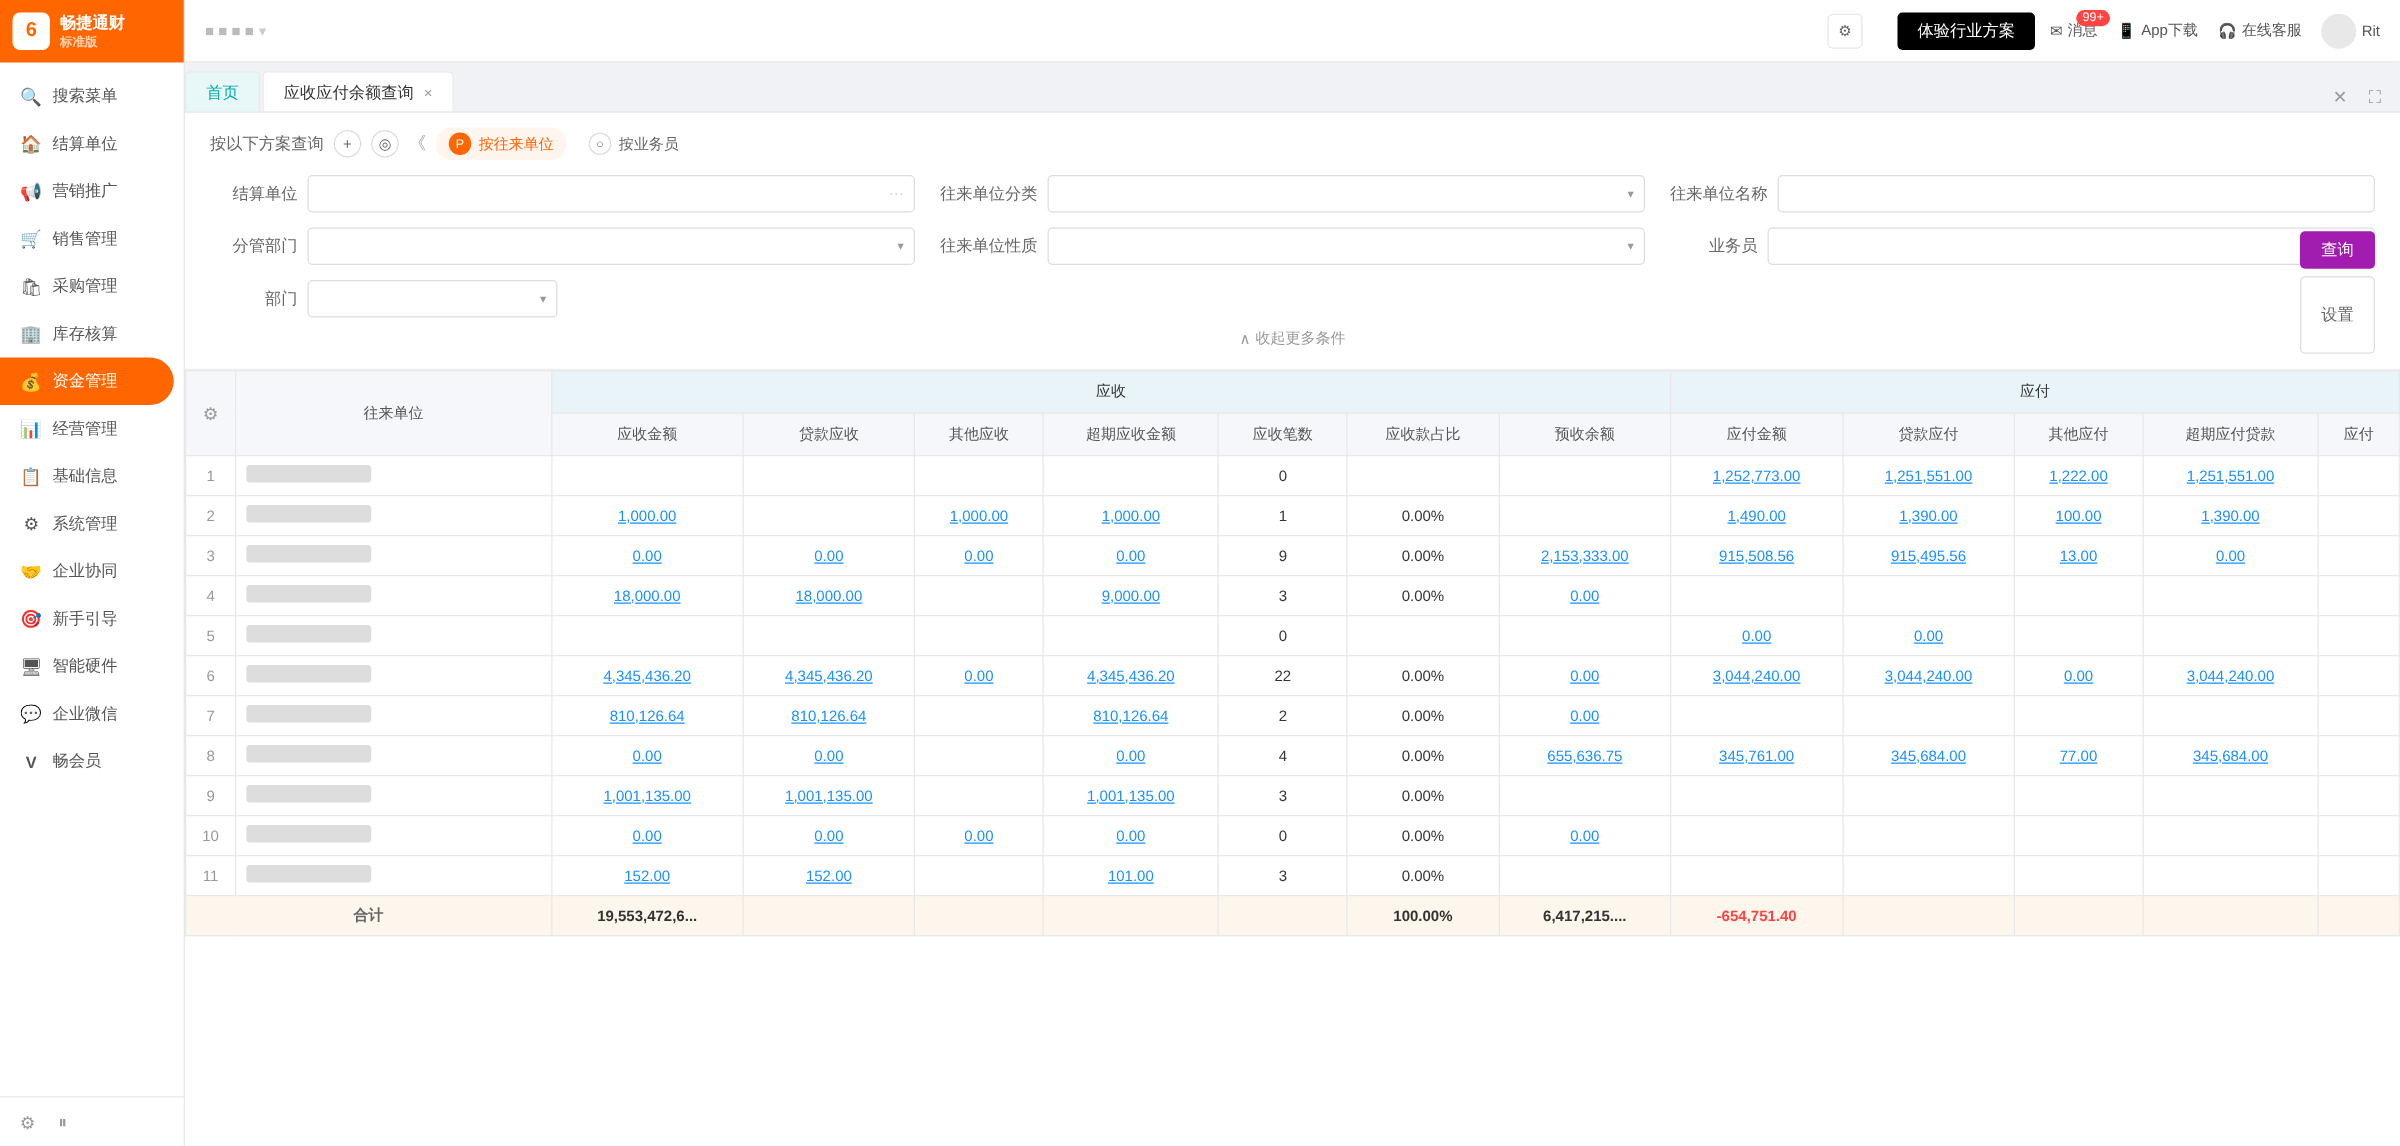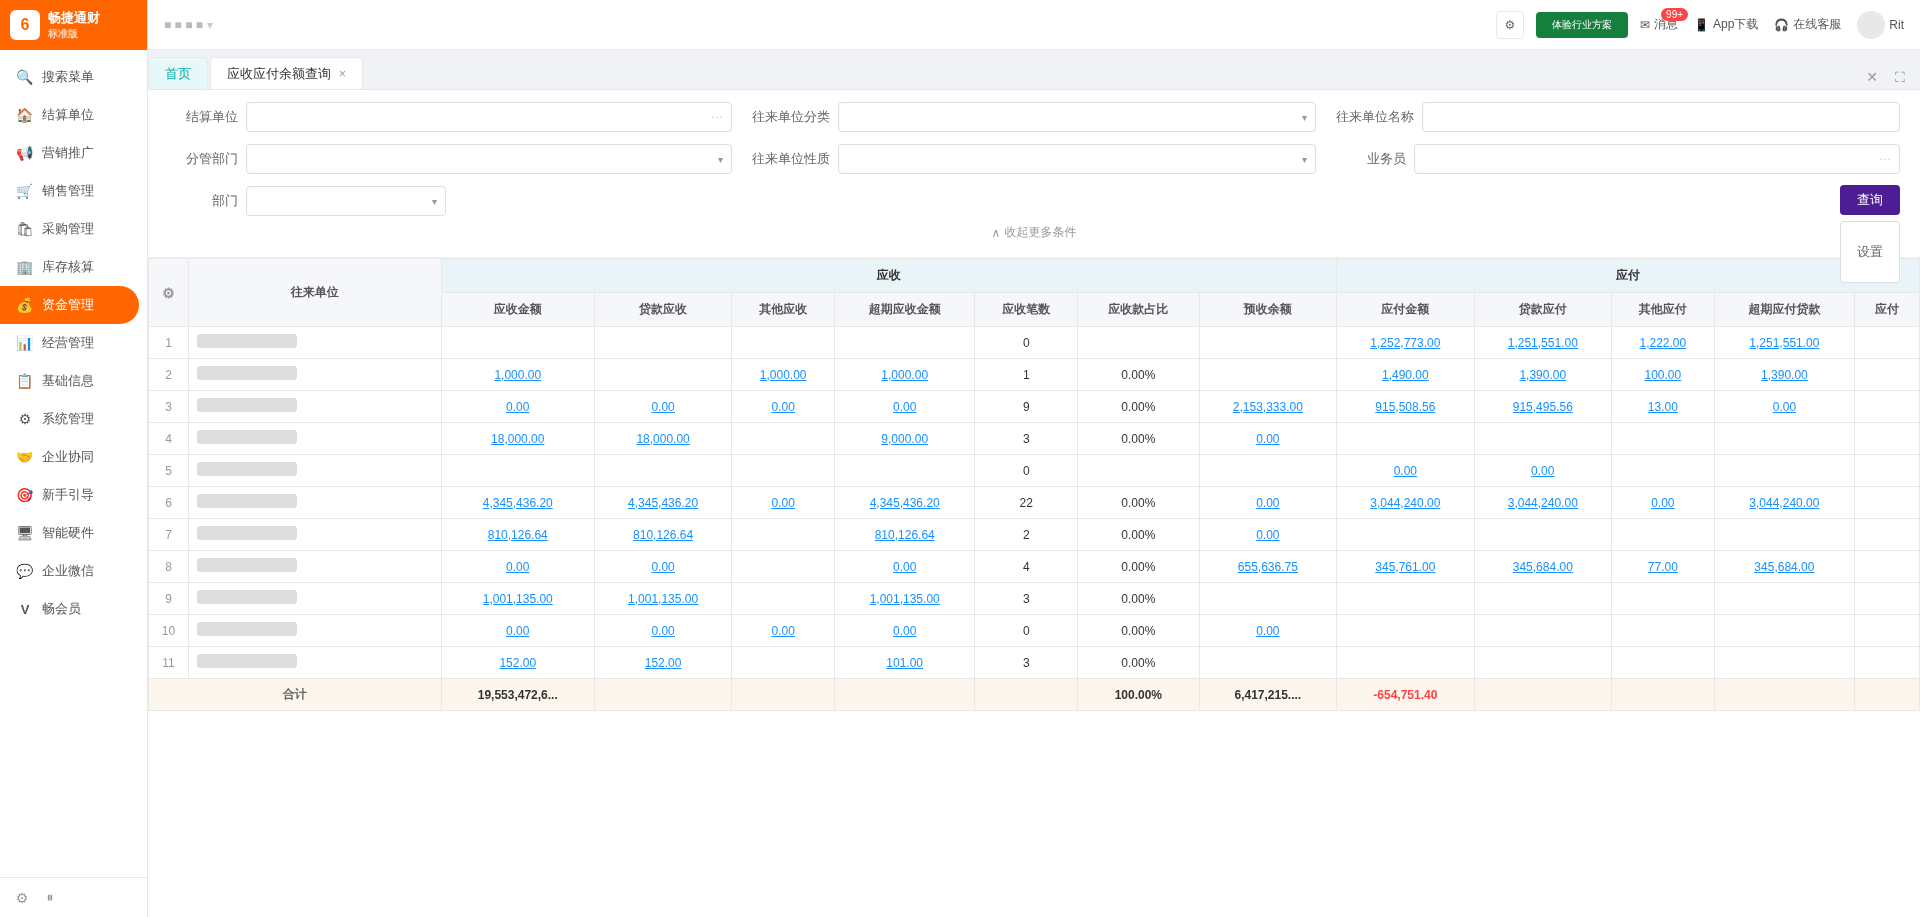--- a/index.html
+++ b/index.html
@@ -34,22 +34,22 @@
     .top-header {
       position: fixed; left: 148px; top: 0; right: 0; height: 50px;
       background: #fff; border-bottom: 1px solid #e8e8e8;
       display: flex; align-items: center; padding: 0 16px; gap: 12px; z-index: 100;
     }
     .header-breadcrumb { display: flex; align-items: center; gap: 4px; color: #999; font-size: 12px; flex: 1; }
     .header-breadcrumb-text { color: #666; }
     .header-chevron { color: #ccc; }
     .header-gear { width: 28px; height: 28px; border-radius: 4px; border: 1px solid #e8e8e8; display: flex; align-items: center; justify-content: center; cursor: pointer; color: #666; }
     .header-solution-btn {
-      background: #15803d; color: #fff; border: none; padding: 6px 16px;
-      border-radius: 4px; cursor: pointer; font-size: 10px; white-space: nowrap;
+      background: #000000; color: #fff; border: none; padding: 6px 16px;
+      border-radius: 4px; cursor: pointer; font-size: 13px; white-space: nowrap; margin-left: 16px;
     }
     .header-right { display: flex; align-items: center; gap: 16px; margin-left: auto; }
     .header-msg { display: flex; align-items: center; gap: 4px; cursor: pointer; color: #555; font-size: 12px; position: relative; }
     .badge { background: #ff4444; color: #fff; border-radius: 10px; padding: 1px 5px; font-size: 10px; position: absolute; top: -8px; right: -10px; }
     .header-app { display: flex; align-items: center; gap: 4px; cursor: pointer; color: #555; font-size: 12px; }
     .header-service { display: flex; align-items: center; gap: 4px; cursor: pointer; color: #555; font-size: 12px; }
     .header-user { display: flex; align-items: center; gap: 4px; cursor: pointer; color: #555; font-size: 12px; }
     .header-user-avatar { width: 28px; height: 28px; background: #e8e8e8; border-radius: 50%; }
 
     
@@ -110,35 +110,35 @@
     .filter-input {
       flex: 1; height: 30px; border: 1px solid #ddd; border-radius: 4px;
       padding: 0 8px; font-size: 12px; color: #333; background: #fff;
       display: flex; align-items: center; justify-content: space-between;
     }
     .filter-input-dots { color: #ccc; }
     .filter-input-chevron { color: #999; font-size: 10px; }
     .filter-collapse-row { text-align: center; padding: 8px 0 4px; }
     .filter-collapse-link { color: #999; font-size: 12px; cursor: pointer; display: inline-flex; align-items: center; gap: 4px; }
     .query-btn {
-      background: #4c1d95; color: #fff; border: none; padding: 6px 8px;
+      background: #a21caf; color: #fff; border: none; padding: 6px 8px;
       border-radius: 4px; cursor: pointer; font-size: 13px;
     }
     .settings-btn {
       background: #fff; color: #666; border: 1px solid #ddd; padding: 21px 16px;
       border-radius: 4px; cursor: pointer; font-size: 13px;
     }
 
     
     .table-container { flex: 1; overflow: auto; }
     table { width: 100%; border-collapse: collapse; font-size: 12px; }
     thead tr { background: #f5f7fa; }
     thead th {
       padding: 8px 8px; border: 1px solid #e8e8e8; color: #555;
-      font-weight: bold; white-space: nowrap; text-align: center;
+      font-weight: normal; white-space: nowrap; text-align: center;
     }
     thead th.group-header { background: #e8f4f8; color: #333; }
     tbody tr { background: #fff; }
     tbody td {
       padding: 7px 8px; border: 1px solid #e8e8e8; color: #333;
       text-align: center; white-space: nowrap;
     }
     tbody td.link { color: #1890ff; text-decoration: underline; cursor: pointer; }
     tbody td.text-left { text-align: left; }
     .row-num { color: #999; text-align: center; }
@@ -277,20 +277,34 @@
     <div class="tab-bar-btn">✕</div>
     <div class="tab-bar-btn">⛶</div>
   </div>
 </div>
 
 <div class="main-content">
   <div class="page-container">
 
 
     <div class="filter-panel">
+      <div class="filter-toolbar">
+        <span class="filter-label">按以下方案查询</span>
+        <div class="filter-add-btn">+</div>
+        <div class="filter-schema-btn">◎</div>
+        <div class="filter-collapse-btn">《</div>
+        <div class="filter-scheme-item">
+          <div class="filter-scheme-item-icon">P</div>
+          <span>按往来单位</span>
+        </div>
+        <div class="filter-scheme-item2">
+          <div class="filter-scheme-item2-icon">○</div>
+          <span>按业务员</span>
+        </div>
+      </div>
 
       <div class="filter-rows">
 
         <div class="filter-row">
           <span class="filter-field-label">结算单位</span>
           <div class="filter-input">
             <span></span>
             <span class="filter-input-dots">···</span>
           </div>
         </div>

